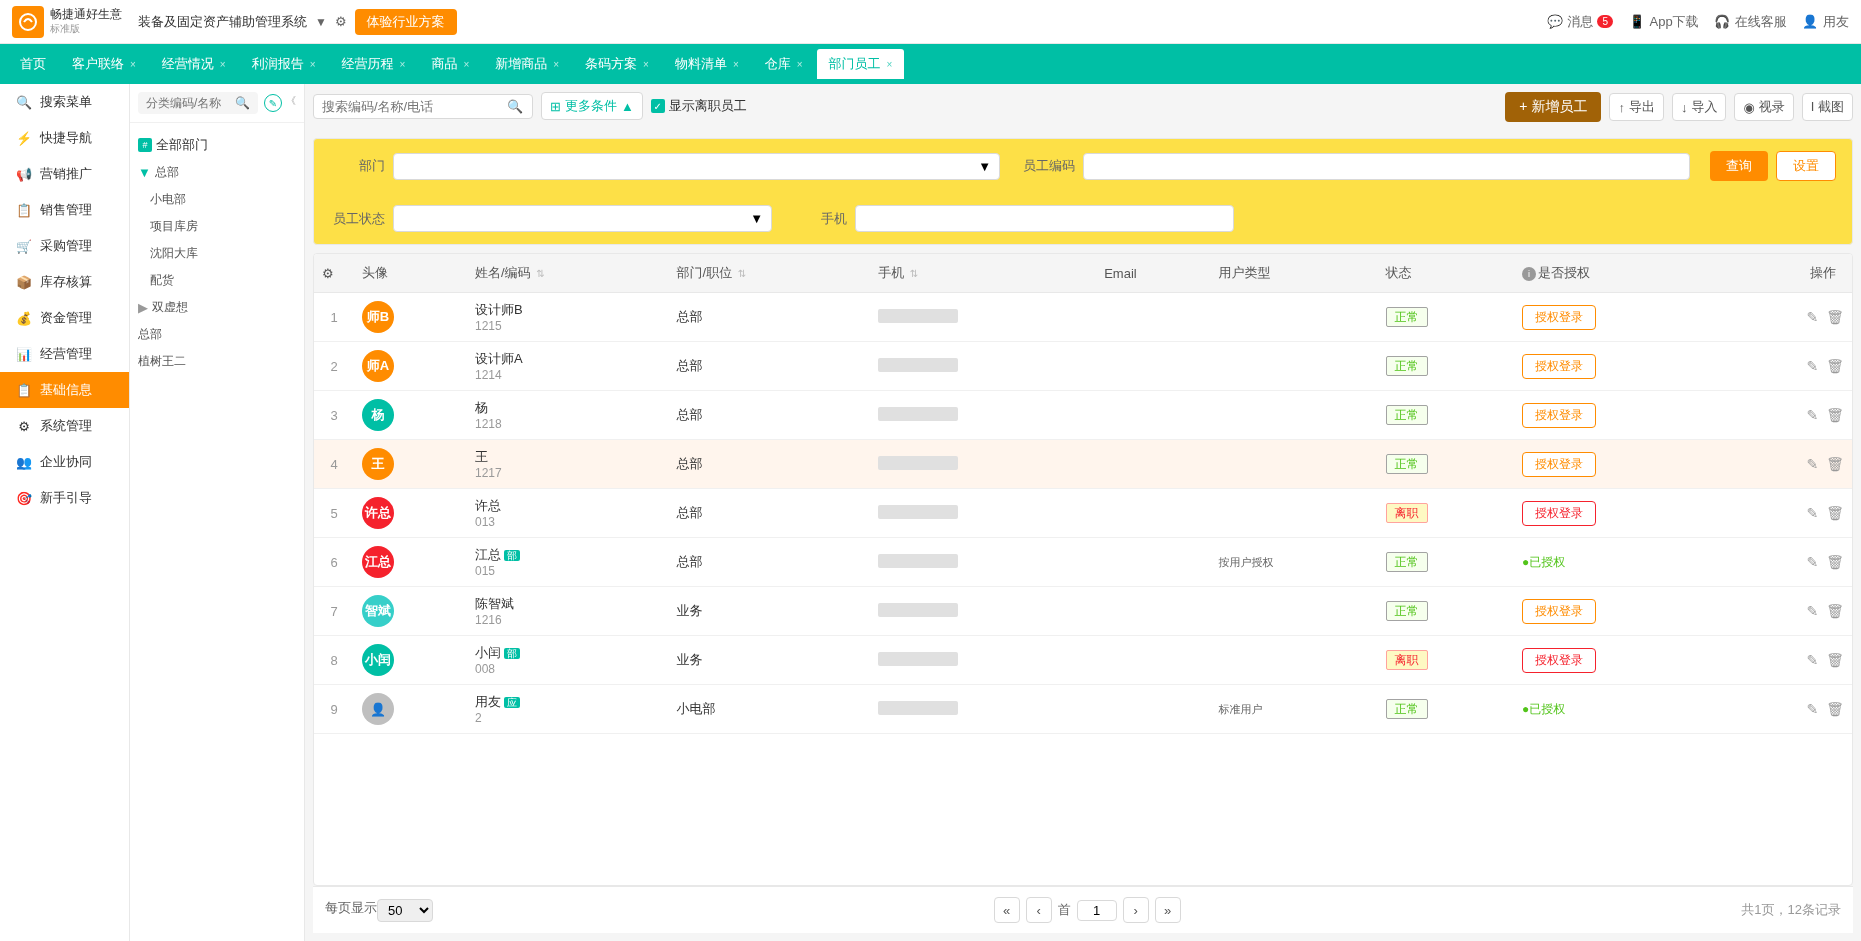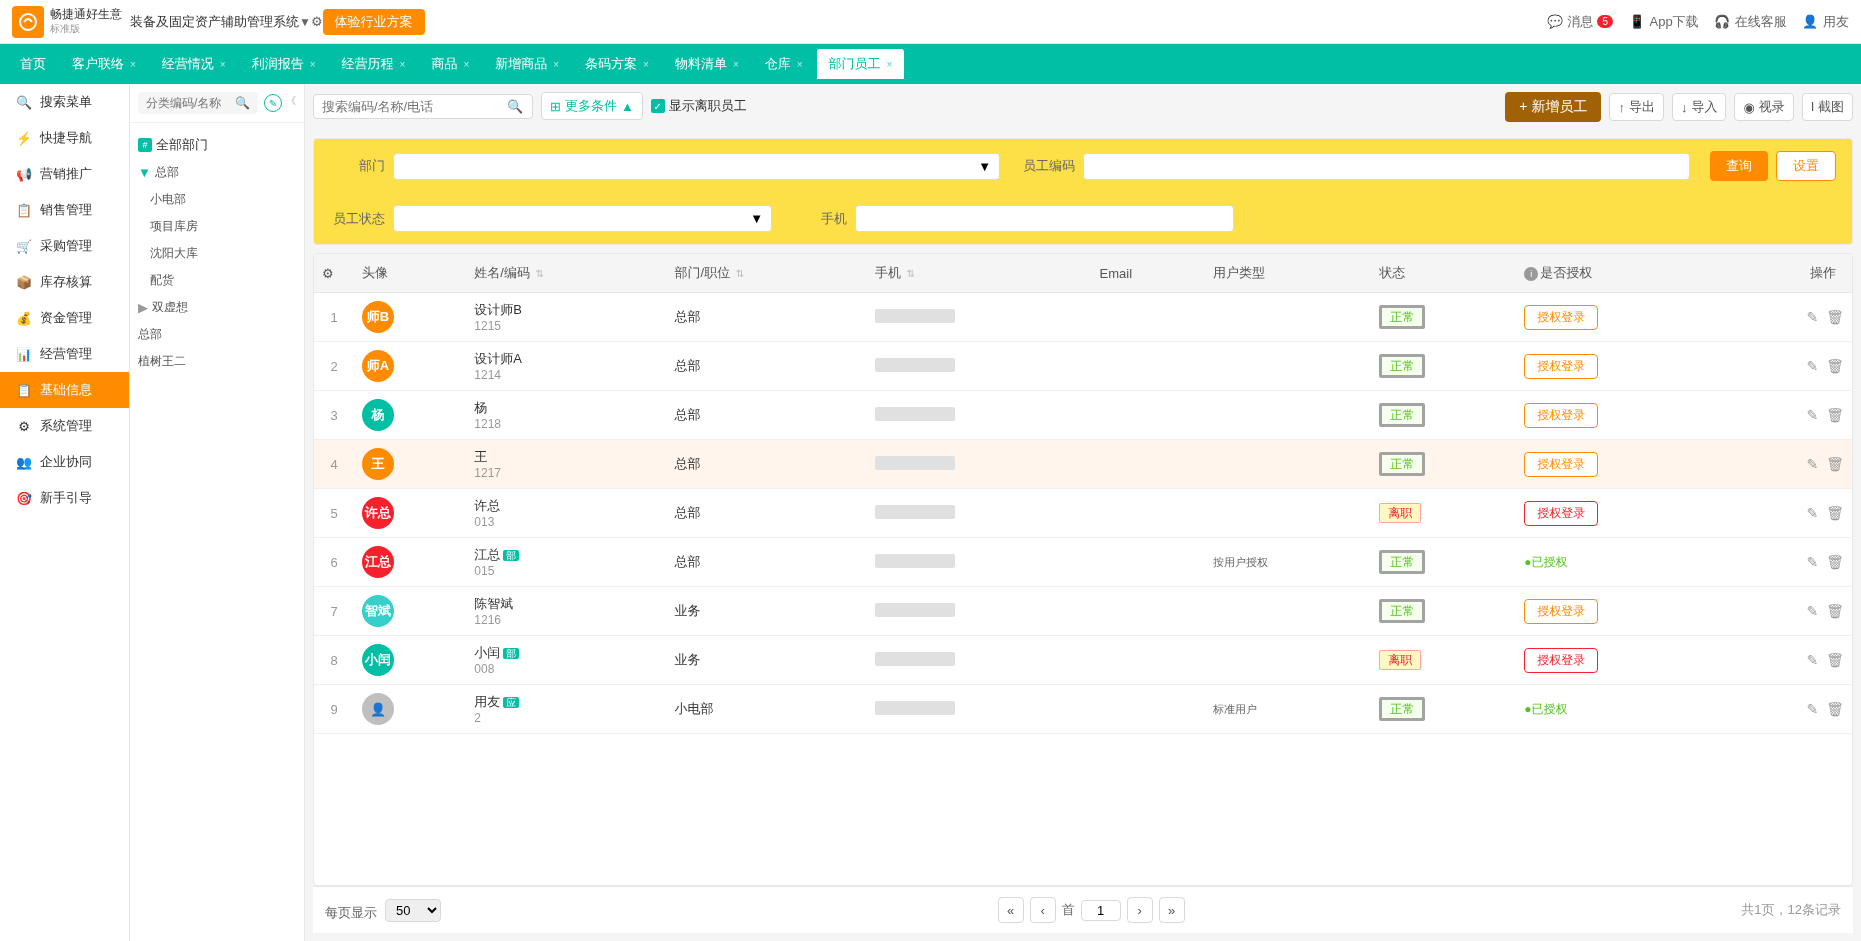--- a/index.html
+++ b/index.html
@@ -1,20 +1,20 @@
 <!DOCTYPE html>
 <html><head>
   <meta charset="utf-8">
   <style>
     * { box-sizing: border-box; margin: 0; padding: 0; font-family: 'Microsoft YaHei', Arial, sans-serif; font-size: 13px; }
     body { background: #f5f5f5; min-height: 941px; display: flex; flex-direction: column; }
 
     
     .top-bar { height: 44px; background: #fff; display: flex; align-items: center; justify-content: space-between; padding: 0 12px; border-bottom: 1px solid #e8e8e8; }
-    .top-bar-left { display: flex; align-items: center; gap: 0; }
+    .top-bar-left { display: flex; align-items: center; gap: 8px; }
     .logo-area { display: flex; align-items: center; gap: 6px; }
     .logo-icon { width: 32px; height: 32px; background: #ff8c00; border-radius: 4px; display: flex; align-items: center; justify-content: center; }
     .logo-text { font-size: 12px; color: #333; line-height: 1.3; }
     .logo-sub { font-size: 10px; color: #999; }
     .system-name { font-size: 13px; color: #333; margin-left: 8px; }
     .dropdown-btn { background: none; border: none; cursor: pointer; color: #666; font-size: 12px; }
     .gear-btn { background: none; border: none; cursor: pointer; color: #666; }
     .trial-btn { background: #ff8c00; color: #fff; border: none; border-radius: 4px; padding: 4px 12px; cursor: pointer; font-size: 13px; }
     .top-bar-right { display: flex; align-items: center; gap: 16px; }
     .top-right-item { display: flex; align-items: center; gap: 4px; color: #666; cursor: pointer; font-size: 13px; }
@@ -81,34 +81,34 @@
     .data-table { background: #fff; border: 1px solid #e8e8e8; border-radius: 4px; flex: 1; overflow: auto; }
     table { width: 100%; border-collapse: collapse; }
     thead tr { background: #f5f5f5; }
     th { padding: 10px 8px; text-align: left; font-size: 13px; color: #555; font-weight: 500; border-bottom: 1px solid #e8e8e8; white-space: nowrap; }
     td { padding: 8px 8px; font-size: 13px; color: #333; border-bottom: 1px solid #f0f0f0; vertical-align: middle; }
     tr.highlighted { background: #fff5ed; }
     .avatar { width: 32px; height: 32px; border-radius: 50%; display: flex; align-items: center; justify-content: center; color: #fff; font-size: 13px; font-weight: bold; }
     .auth-btn { border: 1px solid #ff8c00; color: #ff8c00; background: #fff; border-radius: 4px; padding: 3px 12px; cursor: pointer; font-size: 12px; white-space: nowrap; }
     .auth-btn.resigned { border: 1px solid #f5222d; color: #f5222d; }
     .status-badge { padding: 2px 8px; border-radius: 2px; font-size: 12px; }
-    .status-normal { background: #f6ffed; color: #52c41a; border: 3px solid #a3a3a3; }
+    .status-normal { background: #f6ffed; color: #52c41a; border: 1px solid #a3a3a3; }
     .status-resigned { background: #fef9c3; color: #f5222d; border: 1px solid #ffa39e; }
     .authorized-dot { color: #52c41a; font-size: 12px; }
     .user-type-badge { font-size: 11px; color: #666; }
     .phone-blur { background: #e0e0e0; color: #e0e0e0; border-radius: 2px; width: 80px; height: 14px; display: inline-block; }
     .dept-badge { background: #00bfa5; color: #fff; border-radius: 2px; font-size: 10px; padding: 0 3px; margin-left: 3px; }
     .action-icons { display: flex; gap: 8px; color: #999; }
     .action-icon { cursor: pointer; font-size: 14px; }
     .sort-icon { color: #bbb; font-size: 10px; margin-left: 2px; }
     .info-icon { width: 14px; height: 14px; background: #999; color: #fff; border-radius: 50%; display: inline-flex; align-items: center; justify-content: center; font-size: 9px; margin-right: 2px; }
 
     
     .pagination { display: flex; align-items: center; justify-content: space-between; padding: 10px 12px; background: #fff; border-top: 1px solid #e8e8e8; margin-top: 0; }
-    .page-size { display: flex; align-items: flex-end; gap: 8px; color: #666; font-size: 13px; }
+    .page-size { display: flex; align-items: flex-start; color: #666; font-size: 13px; }
     .page-size select { border: 1px solid #d9d9d9; border-radius: 4px; padding: 2px 6px; font-size: 13px; }
     .page-nav { display: flex; align-items: center; gap: 6px; color: #666; font-size: 13px; }
     .page-btn { width: 26px; height: 26px; border: 1px solid #d9d9d9; border-radius: 4px; display: flex; align-items: center; justify-content: center; cursor: pointer; background: #fff; color: #555; font-size: 13px; }
     .page-input { width: 40px; border: 1px solid #d9d9d9; border-radius: 4px; padding: 2px 6px; text-align: center; font-size: 13px; }
     .total-info { color: #999; font-size: 13px; }
   </style>
 </head>
 <body>
 
 <div class="top-bar">

